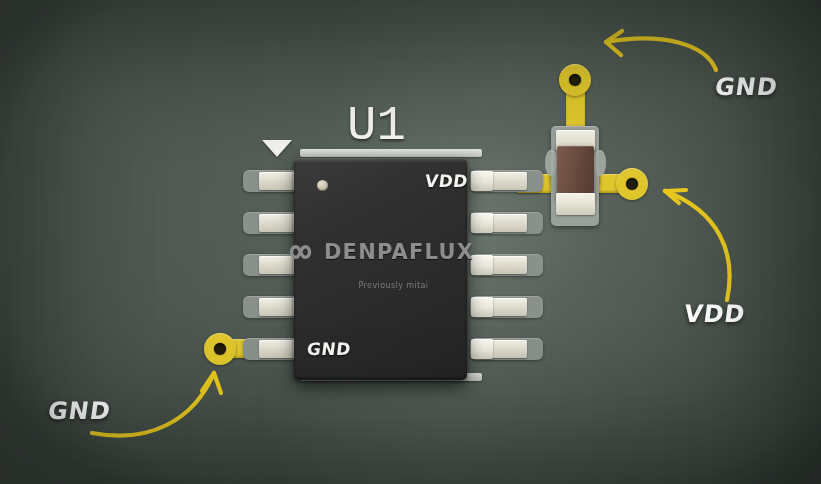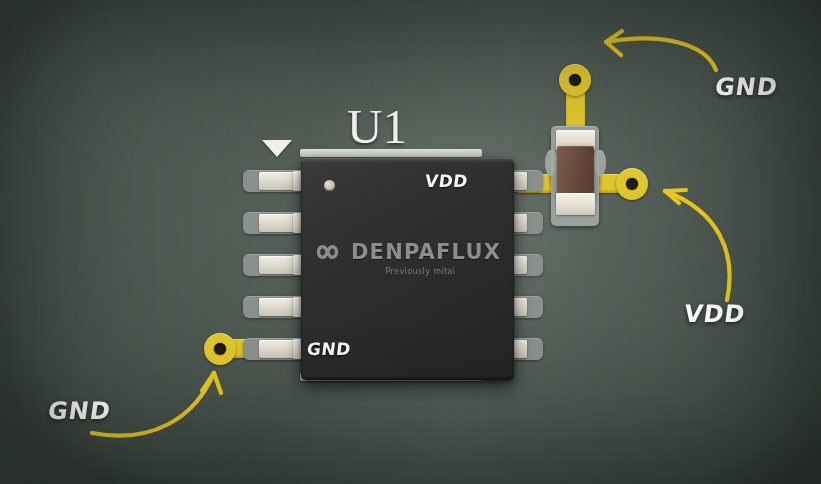--- a/index.html
+++ b/index.html
@@ -64,33 +64,33 @@
   .ic-dimple{position:absolute;border-radius:50%;
       background:radial-gradient(circle at 35% 32%,#e8e1cf,#bdb6a3 70%,#8e8878);
       box-shadow:inset 0 -1px 1px rgba(0,0,0,.45);}
   .ic-logo{position:absolute;display:flex;flex-direction:column;align-items:center;
       left:0;right:0;user-select:none;}
   .logo-row{display:flex;align-items:center;gap:7px;}
   .logo-mark{width:30px;height:18px;}
   .logo-text{color:#8d8d8d;font-weight:bold;font-size:21px;letter-spacing:1.2px;
       font-family:"DejaVu Sans",sans-serif;
       text-shadow:0 1px 0 rgba(0,0,0,.6);}
-  .logo-sub{color:#7d7d7d;font-size:8px;letter-spacing:.4px;margin-top:3px;margin-left:26px;
+  .logo-sub{color:#7d7d7d;font-size:8px;letter-spacing:.4px;margin-top:17px;margin-left:26px;
       font-family:"DejaVu Sans",sans-serif;}
 
   
   .silk-bar{position:absolute;border-radius:2px;
       background:linear-gradient(180deg,#eceee8,#c5c9c2);
       box-shadow:0 1px 2px rgba(0,0,0,.35);opacity:.93;}
   .silk-tri{position:absolute;width:0;height:0;
       border-left:15px solid transparent;border-right:15px solid transparent;
       border-top:17px solid #f0f1ec;
       filter:drop-shadow(0 1px 1px rgba(0,0,0,.45));}
   .silk-ref{position:absolute;color:#f1f2ee;font-weight:300;
-      font-family:Liberation Serif, serif;
+      font-family:Liberation Mono, monospace;
       text-shadow:0 2px 3px rgba(0,0,0,.5);user-select:none;}
 
   
   .pinlabel{position:absolute;color:#f4f4f0;font-weight:bold;
       font-family:"DejaVu Sans",sans-serif;font-size:17px;
       letter-spacing:.5px;transform:skewX(-7deg);
       text-shadow:0 1px 2px rgba(0,0,0,.75);user-select:none;}
 
   
   .cap-pad{position:absolute;background:#9aa09b;border-radius:5px;
@@ -168,21 +168,21 @@
 
   <div class="pad" style="left:470px;top:338px;width:73px;height:22px;"></div>
   <div class="lead" style="left:479px;top:340px;width:48px;height:18px;"></div>
   <div class="lead knee" style="left:471px;top:339px;width:22px;height:20px;"></div>
 
   <div class="silk-bar" style="left:300px;top:149px;width:182px;height:8px;"></div>
   <div class="silk-bar" style="left:300px;top:373px;width:182px;height:8px;"></div>
   <div class="silk-tri" style="left:262px;top:140px;"></div>
   <div class="silk-ref" style="left:347px;top:98px;font-size:49px;">U1</div>
 
-  <div class="ic" style="left:301px;top:158px;width:213px;height:222px;">
+  <div class="ic" style="left:294px;top:158px;width:173px;height:222px;">
     <div class="ic-top-bevel"></div>
     <div class="ic-dimple" style="left:23px;top:22px;width:11px;height:11px;"></div>
 
     <div class="ic-logo" style="top:82px;">
       <div class="logo-row">
         <svg class="logo-mark" viewBox="0 0 40 24">
           <path d="M12 5 C4 5 4 19 12 19 C18 19 18 5 24 5 C32 5 32 19 24 19 C18 19 18 5 12 5 Z" fill="none" stroke="#8d8d8d" stroke-width="4.6" stroke-linecap="round"></path>
         </svg>
         <span class="logo-text">DENPAFLUX</span>
       </div>

